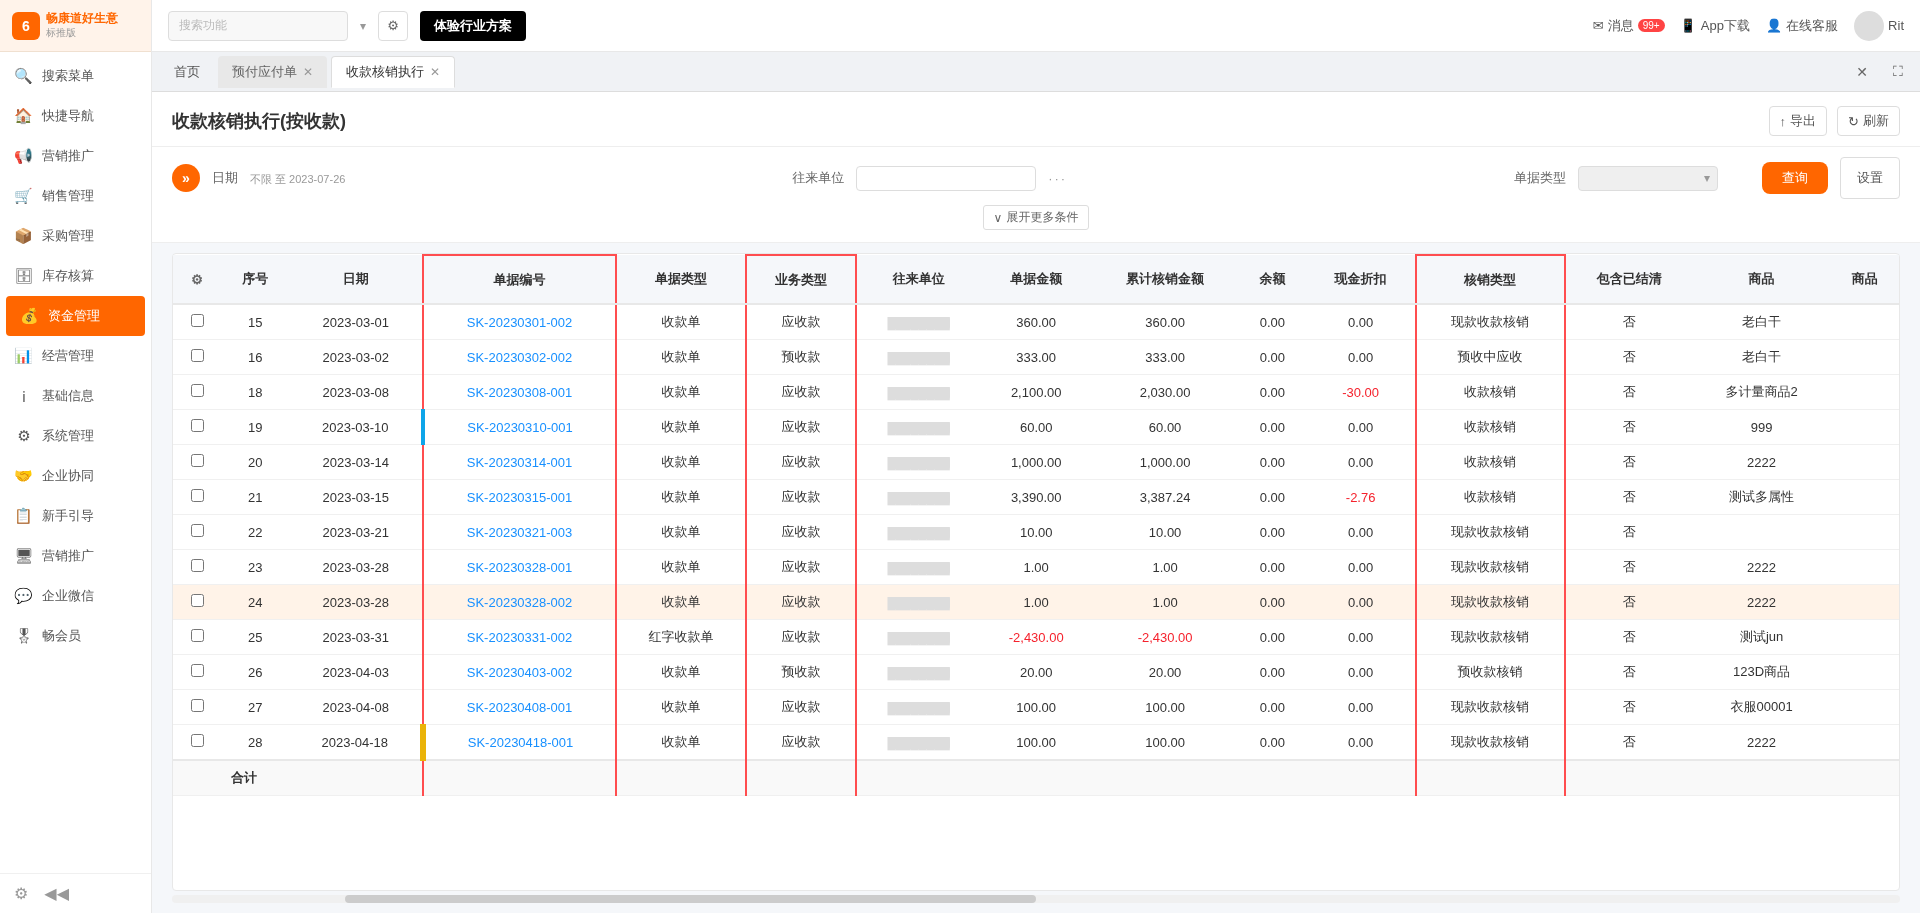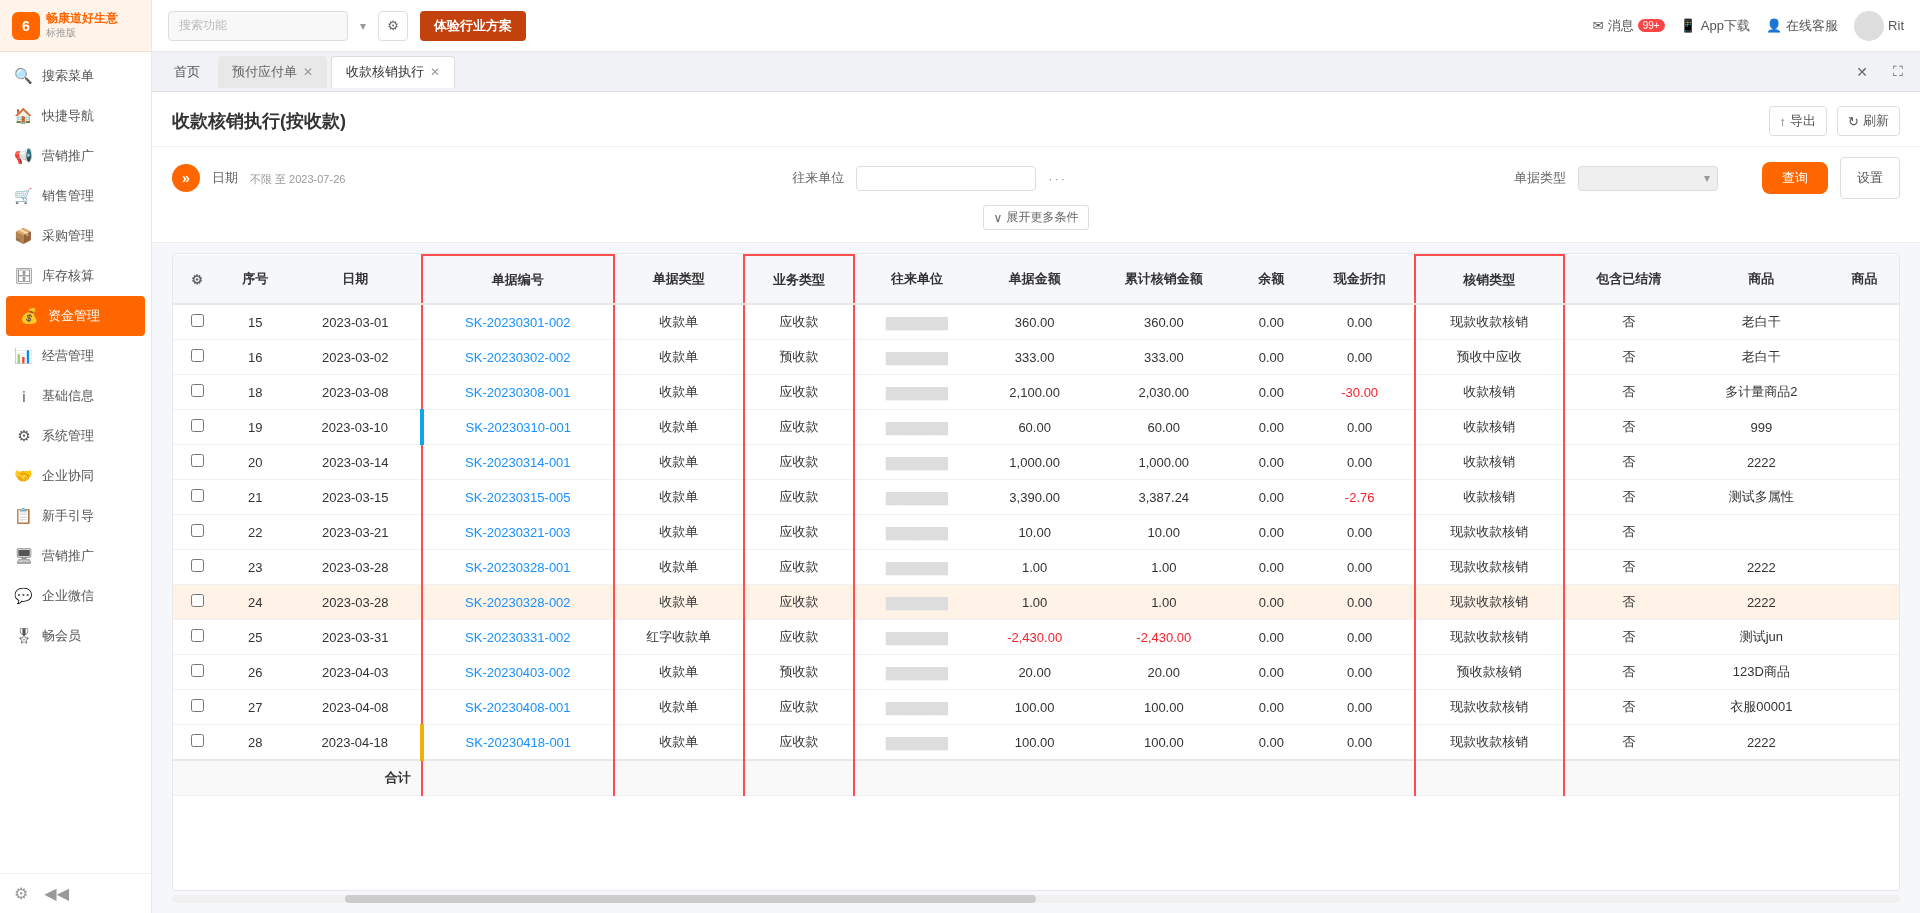--- a/index.html
+++ b/index.html
@@ -19,21 +19,21 @@
     .sidebar-bottom-icon { color: #999; font-size: 16px; cursor: pointer; }
 
     
     .main { flex: 1; display: flex; flex-direction: column; overflow: hidden; }
 
     
     .topbar { height: 52px; background: #fff; border-bottom: 1px solid #e8e8e8; display: flex; align-items: center; padding: 0 16px; gap: 12px; flex-shrink: 0; }
     .topbar-search { flex: 0 0 180px; height: 30px; border: 1px solid #ddd; border-radius: 4px; padding: 0 10px; background: #f8f8f8; color: #999; font-size: 12px; display: flex; align-items: center; }
     .topbar-dropdown-icon { color: #999; font-size: 12px; }
     .topbar-gear { width: 30px; height: 30px; border: 1px solid #ddd; border-radius: 4px; display: flex; align-items: center; justify-content: center; cursor: pointer; color: #666; }
-    .topbar-btn { background: #c2410c; color: white; border: none; border-radius: 4px; padding: 6px 14px; font-size: 13px; cursor: pointer; font-weight: bold; }
+    .topbar-btn { background: #000000; color: white; border: none; border-radius: 4px; padding: 6px 14px; font-size: 13px; cursor: pointer; font-weight: bold; }
     .topbar-right { margin-left: auto; display: flex; align-items: center; gap: 16px; }
     .topbar-right-item { display: flex; align-items: center; gap: 4px; color: #555; font-size: 13px; cursor: pointer; }
     .badge { background: #ff4444; color: white; border-radius: 10px; font-size: 10px; padding: 1px 5px; }
     .topbar-avatar { width: 30px; height: 30px; background: #ddd; border-radius: 50%; }
 
     
     .tabbar { height: 40px; background: #f0f2f5; border-bottom: 1px solid #ddd; display: flex; align-items: center; padding: 0 8px; gap: 4px; flex-shrink: 0; }
     .tab { height: 32px; padding: 0 14px; border-radius: 4px 4px 0 0; display: flex; align-items: center; gap: 6px; font-size: 13px; cursor: pointer; background: #e8e8e8; color: #666; }
     .tab.active { background: white; color: #333; border: 1px solid #ddd; border-bottom: 1px solid white; }
     .tab-close { color: #999; font-size: 12px; cursor: pointer; }
@@ -375,21 +375,21 @@
       <td class="">0.00</td>
       <td style="border-left:2px solid #ff4d4f;border-right:2px solid #ff4d4f;">收款核销</td>
       <td>否</td>
       <td>2222</td>
       <td></td>
     </tr>
               <tr>
       <td><input type="checkbox" style=""></td>
       <td>21</td>
       <td>2023-03-15</td>
-      <td style="border-left:2px solid #ff4d4f;border-right:2px solid #ff4d4f;"><a class="link-text">SK-20230315-005</a></td>
+      <td style="border-left:2px solid #ff4d4f;border-right:2px solid #ff4d4f;"><a class="link-text">SK-20230315-001</a></td>
       <td>收款单</td>
       <td style="border-left:2px solid #ff4d4f;border-right:2px solid #ff4d4f;">应收款</td>
       <td><span style="background:#ddd;color:#ddd;border-radius:2px;font-size:11px;user-select:none;">████████</span></td>
       <td class="">3,390.00</td>
       <td class="">3,387.24</td>
       <td>0.00</td>
       <td class="red-text">-2.76</td>
       <td style="border-left:2px solid #ff4d4f;border-right:2px solid #ff4d4f;">收款核销</td>
       <td>否</td>
       <td>测试多属性</td>
@@ -494,36 +494,36 @@
       <td class="">0.00</td>
       <td style="border-left:2px solid #ff4d4f;border-right:2px solid #ff4d4f;">现款收款核销</td>
       <td>否</td>
       <td>衣服00001</td>
       <td></td>
     </tr>
               <tr>
       <td><input type="checkbox" style=""></td>
       <td>28</td>
       <td>2023-04-18</td>
-      <td style="border-left:4px solid #eab308;border-right:2px solid #ff4d4f;"><a class="link-text">SK-20230418-001</a></td>
+      <td style="border-left:6px solid #eab308;border-right:2px solid #ff4d4f;"><a class="link-text">SK-20230418-001</a></td>
       <td>收款单</td>
       <td style="border-left:2px solid #ff4d4f;border-right:2px solid #ff4d4f;">应收款</td>
       <td><span style="background:#ddd;color:#ddd;border-radius:2px;font-size:11px;user-select:none;">████████</span></td>
       <td class="">100.00</td>
       <td class="">100.00</td>
       <td>0.00</td>
       <td class="">0.00</td>
       <td style="border-left:2px solid #ff4d4f;border-right:2px solid #ff4d4f;">现款收款核销</td>
       <td>否</td>
       <td>2222</td>
       <td></td>
     </tr>
               <tr class="summary-row">
     <td></td>
-    <td colspan="2" style="text-align:right;font-weight:bold;">合计</td>
+    <td colspan="2" style="text-align:left;font-weight:bold;">合计</td>
     <td style="border-left:2px solid #ff4d4f;border-right:2px solid #ff4d4f;"></td>
     <td></td>
     <td style="border-left:2px solid #ff4d4f;border-right:2px solid #ff4d4f;"></td>
     <td></td>
     <td></td>
     <td></td>
     <td></td>
     <td></td>
     <td style="border-left:2px solid #ff4d4f;border-right:2px solid #ff4d4f;"></td>
     <td></td>

